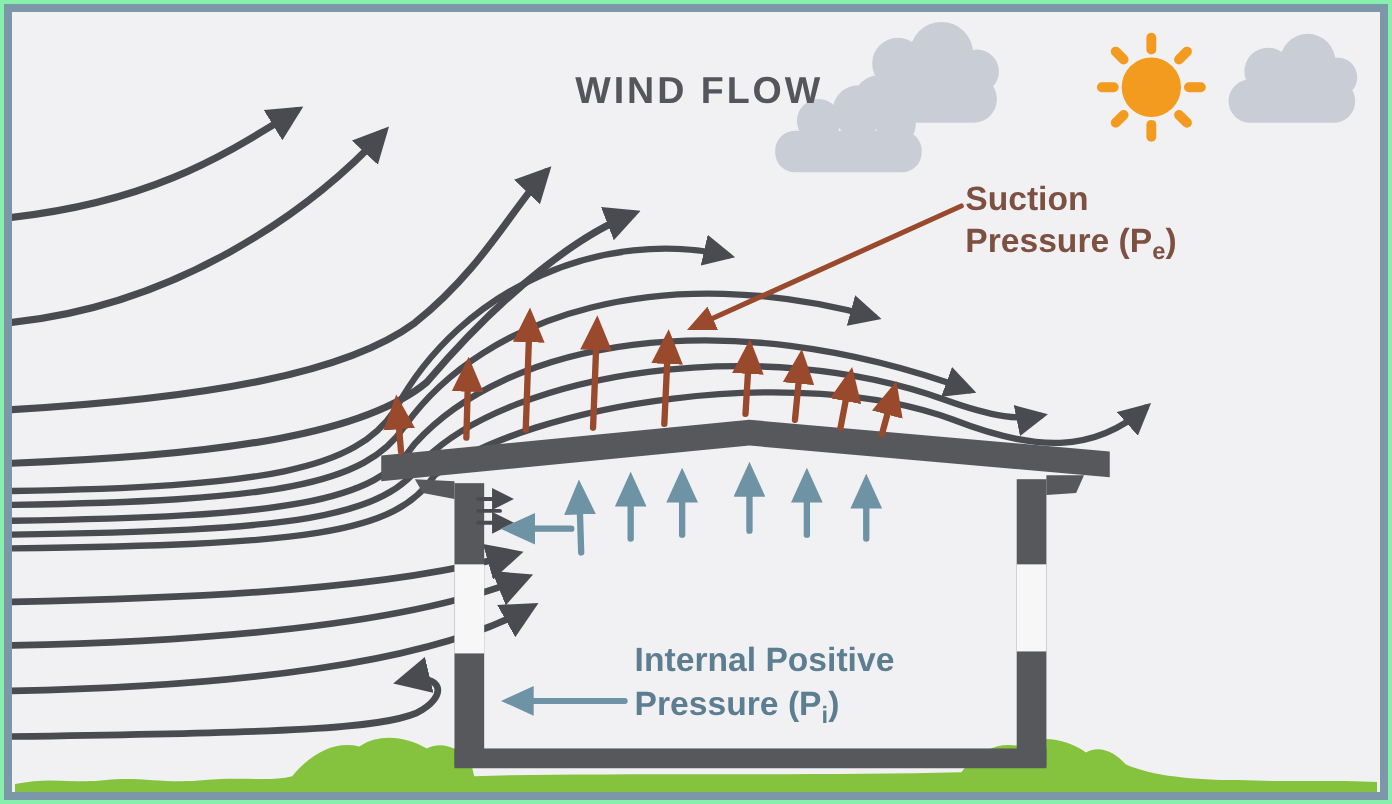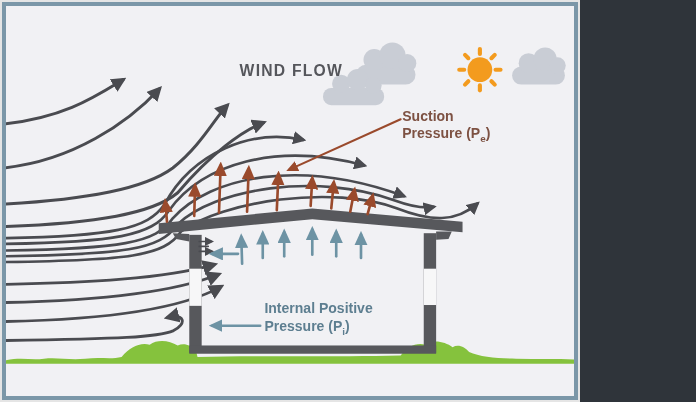--- a/index.html
+++ b/index.html
@@ -1,18 +1,18 @@
 <!DOCTYPE html>
 <html><head>
 <meta charset="utf-8">
 <style>
   html,body{margin:0;padding:0;background:#2f343a;}
   .frame{
-    width:580px;height:402px;box-sizing:border-box;
-    background:#e5e5e5;position:relative;overflow:hidden;
+    width:696px;height:402px;box-sizing:border-box;
+    background:#86efac;position:relative;overflow:hidden;
     font-family:"Liberation Sans", sans-serif;
   }
   .inner{
     position:absolute;left:2px;top:2px;right:2px;bottom:2px;
     box-sizing:border-box;border:4px solid #7b97a8;background:#f1f1f4;
   }
   svg{display:block;width:100%;height:100%;}
   text{font-family:"Liberation Sans", sans-serif;font-weight:bold;}
   .t-wind{fill:#55565b;font-size:19px;letter-spacing:1.5px;}
   .t-suction{fill:#7d5142;font-size:17px;}

